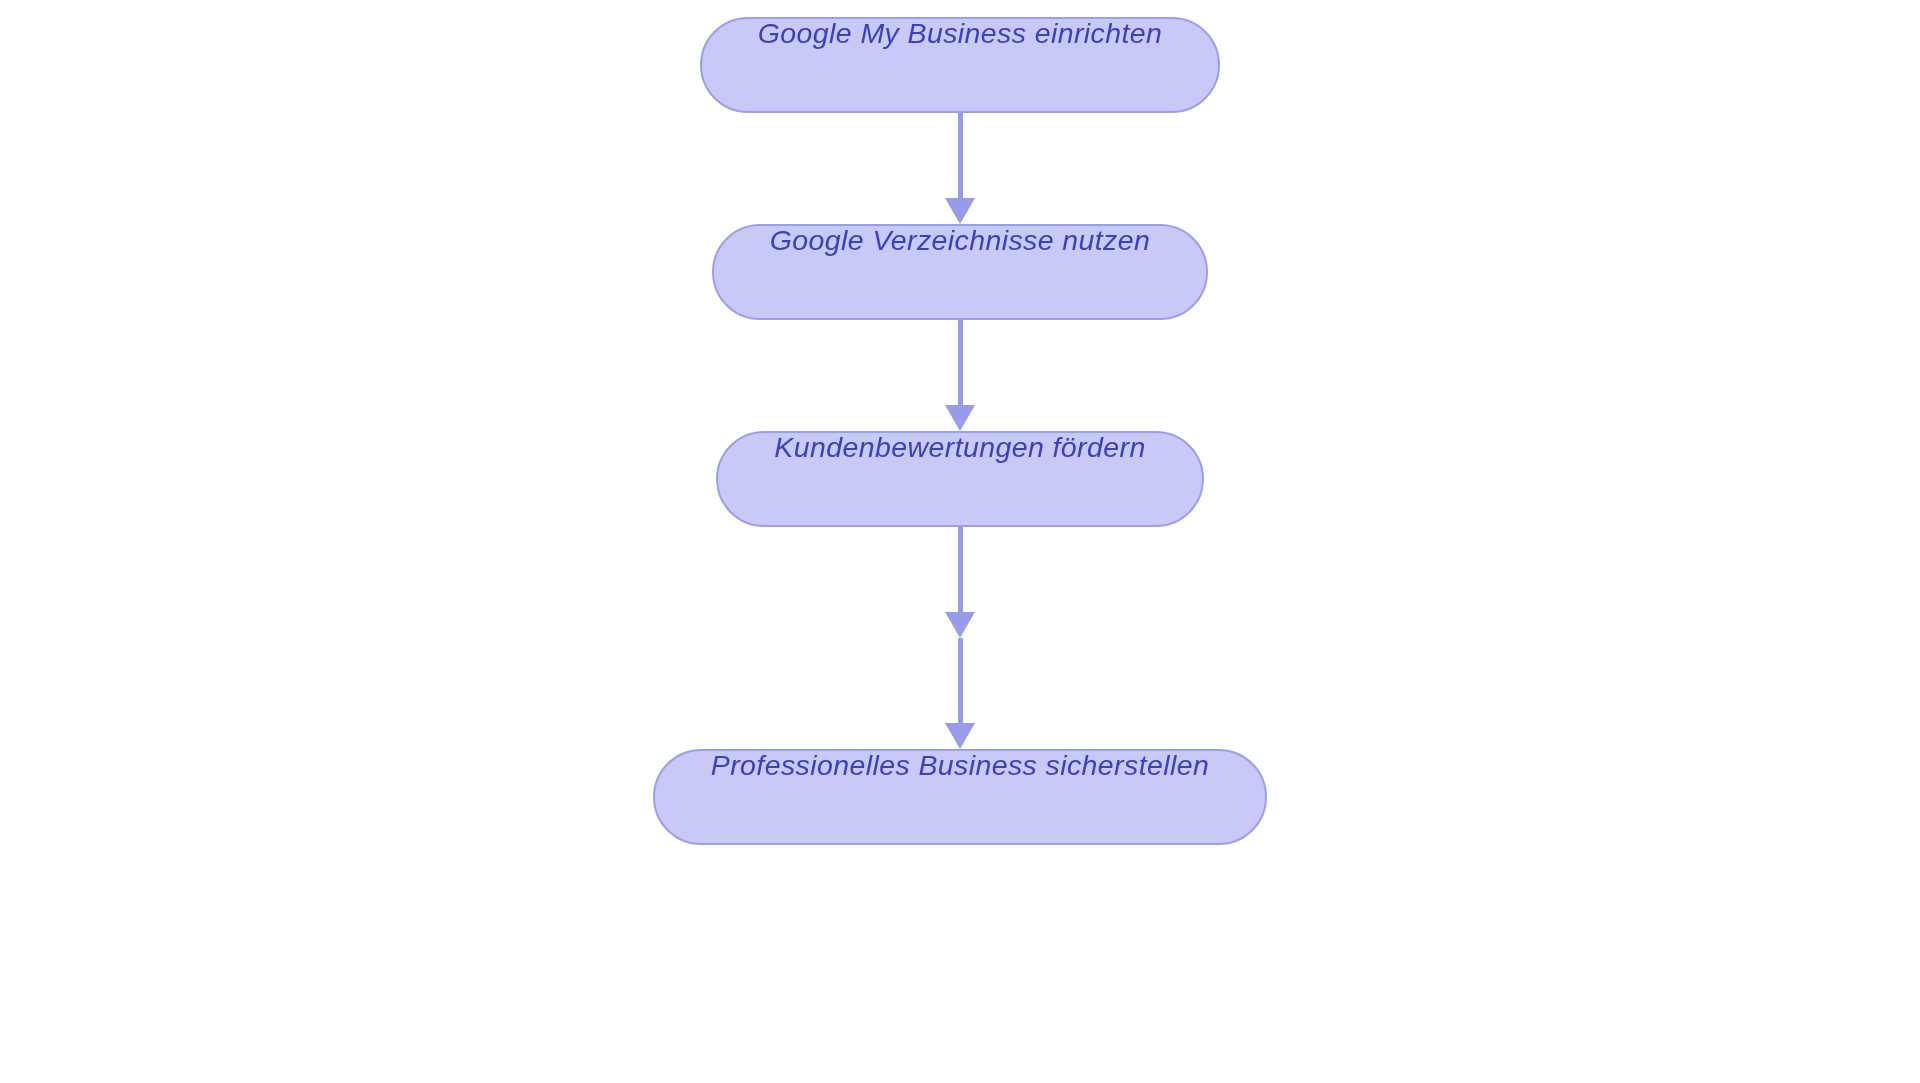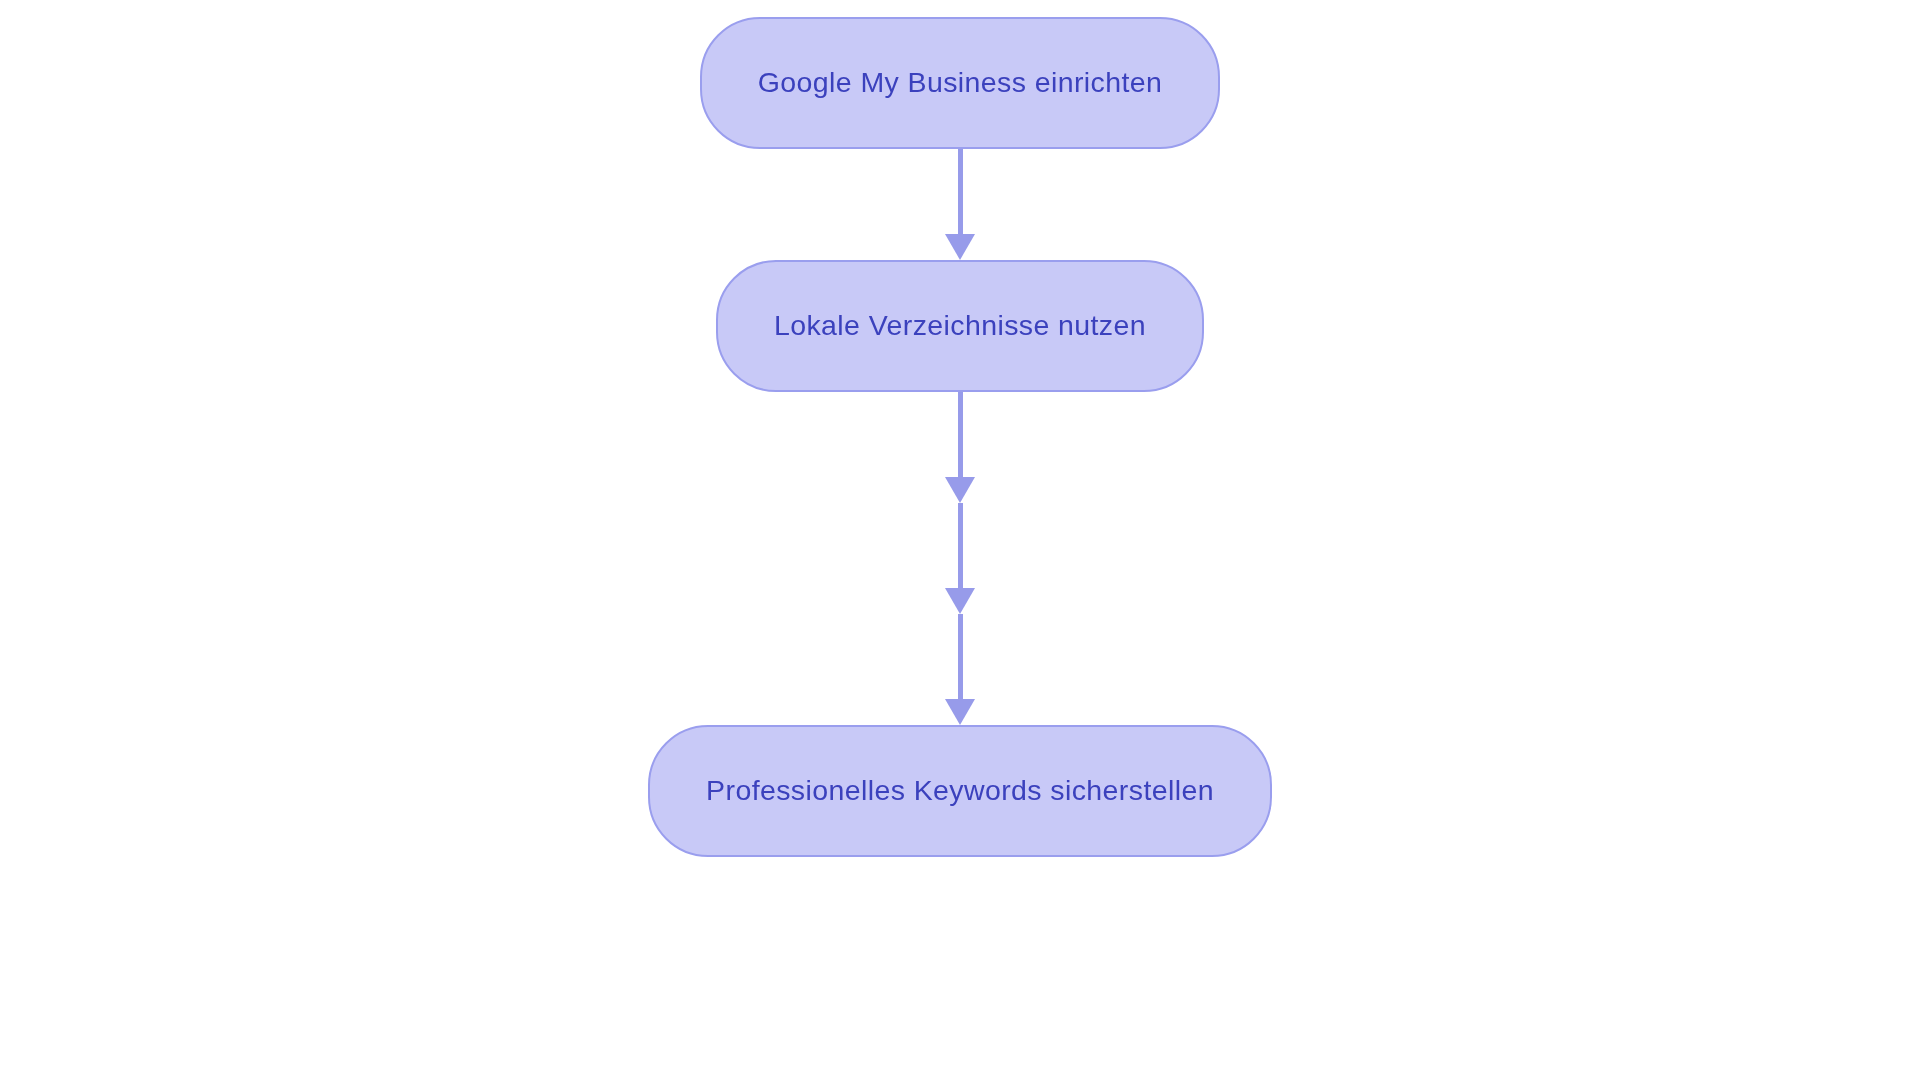--- a/index.html
+++ b/index.html
@@ -19,29 +19,29 @@
     position: absolute;
     left: 0;
     top: 17px;
     width: 1920px;
     display: flex;
     flex-direction: column;
     align-items: center;
   }
   .flow-node {
     box-sizing: border-box;
-    height: 132px;
+    height: 96px;
     min-width: 420px;
     padding: 0 56px;
     border-radius: 60px;
     background: #c8c9f7;
     border: 2px solid #9a9eee;
     display: flex;
-    align-items: center;
     justify-content: center;
+    font-style: italic;
   }
   .flow-node .label {
     color: #3b41bd;
     font-size: 28.5px;
     letter-spacing: 0.4px;
     white-space: nowrap;
     line-height: 1;
     padding-bottom: 2px;
   }
   .arrow {
@@ -72,38 +72,41 @@
     <div class="flow-node">
       <span class="label">Google My Business einrichten</span>
     </div>
 
     <div class="arrow">
       <div class="line"></div>
       <div class="head"></div>
     </div>
 
     <div class="flow-node">
-      <span class="label">Lokale Verzeichnisse nutzen</span>
+      <span class="label">Google Verzeichnisse nutzen</span>
+    </div>
+
+    <div class="arrow">
+      <div class="line"></div>
+      <div class="head"></div>
+    </div>
+
+    <div class="flow-node">
+      <span class="label">Kundenbewertungen fördern</span>
     </div>
 
     <div class="arrow">
       <div class="line"></div>
       <div class="head"></div>
     </div>
 
 
     <div class="arrow">
       <div class="line"></div>
       <div class="head"></div>
     </div>
 
-
-    <div class="arrow">
-      <div class="line"></div>
-      <div class="head"></div>
-    </div>
-
     <div class="flow-node">
-      <span class="label">Professionelles Keywords sicherstellen</span>
+      <span class="label">Professionelles Business sicherstellen</span>
     </div>
 
   </div>
 </div>
 
 </body></html>

